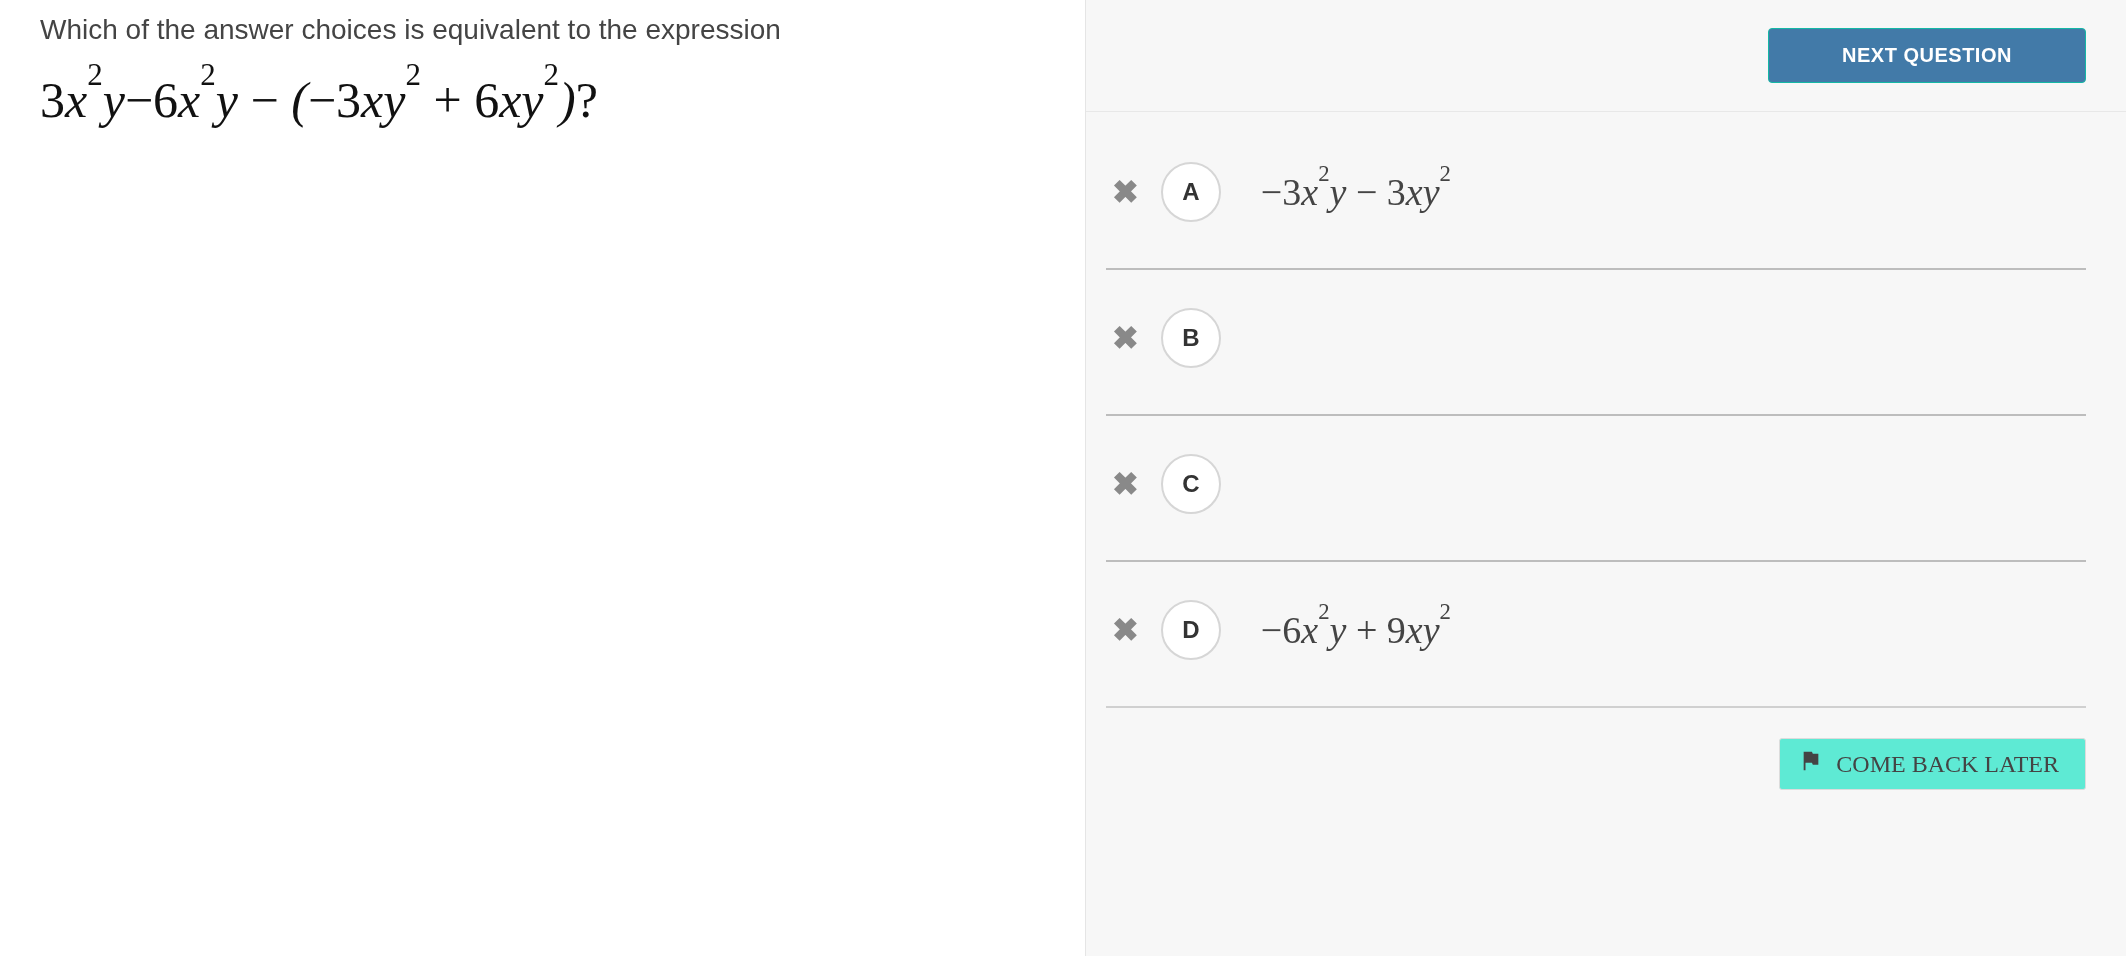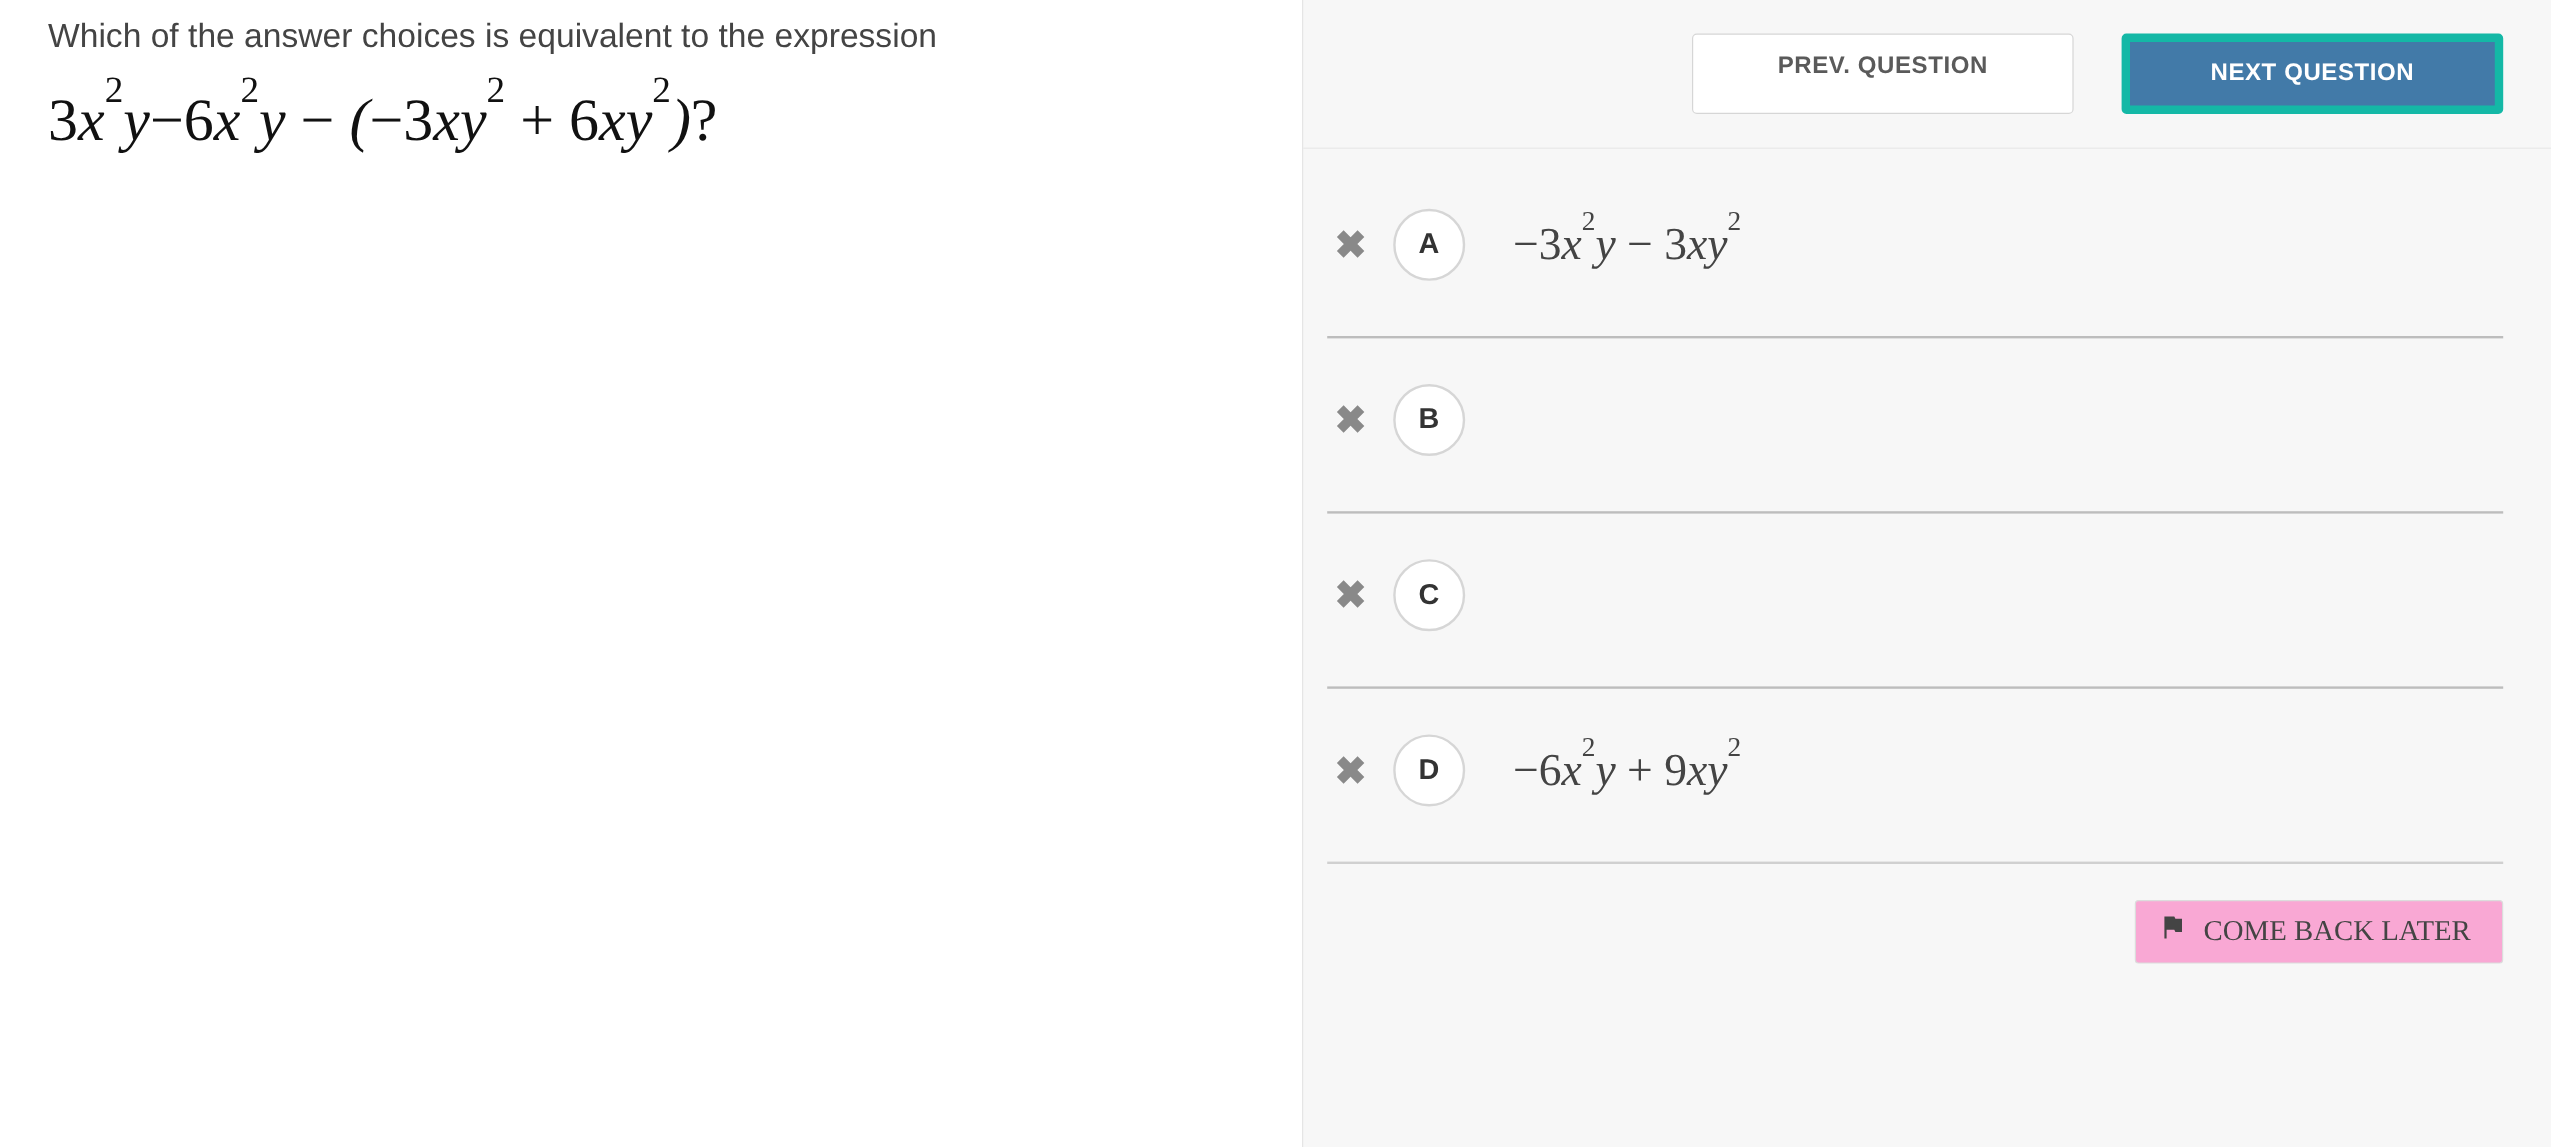--- a/index.html
+++ b/index.html
@@ -61,21 +61,21 @@
     user-select: none;
   }
   .btn-outline {
     background: #fff;
     color: #5a5a5a;
     border: 1px solid #d6d6d6;
   }
   .btn-primary {
     background: #427aa8;
     color: #fff;
-    border: 7px solid #14b8a6;
+    border: 1px solid #14b8a6;
   }
 
   .answers {
     padding: 12px 40px 0 20px;
   }
   .answer-row {
     display: flex;
     align-items: center;
     padding: 38px 0 46px 0;
     border-bottom: 2px solid #bdbdbd;
@@ -115,21 +115,21 @@
   }
   .answer-math .num { font-style: normal; }
   .answer-math sup { font-size: 0.6em; font-style: normal; position: relative; top: -0.45em; }
 
   .footer-row {
     display: flex;
     justify-content: flex-end;
     padding: 30px 40px;
   }
   .come-back {
-    background: #f9a8d4;
+    background: #5eead4;
     border: 1px solid #dcdcdc;
     border-radius: 3px;
     padding: 11px 26px 11px 20px;
     font-family: Georgia, "Times New Roman", serif;
     font-size: 24px;
     color: #444;
     display: flex;
     align-items: center;
     gap: 14px;
     cursor: pointer;
@@ -139,21 +139,20 @@
 </head>
 <body>
 
 <div class="left-pane">
   <div class="question-text">Which of the answer choices is equivalent to the expression</div>
   <div class="math-expression"><span class="num">3</span>x<sup>2</sup>y<span class="num">−6</span>x<sup>2</sup>y <span class="num">−</span> (<span class="num">−3</span>xy<sup>2</sup> <span class="num">+ 6</span>xy<sup>2</sup>)<span class="num">?</span></div>
 </div>
 
 <div class="right-pane">
   <div class="nav-row">
-    <div class="btn btn-outline">PREV. QUESTION</div>
     <div class="btn btn-primary">NEXT QUESTION</div>
   </div>
 
   <div class="answers">
     <div class="answer-row">
       <span class="elim">✖</span>
       <span class="letter-circle">A</span>
       <span class="answer-math"><span class="num">−3</span>x<sup>2</sup>y <span class="num">− 3</span>xy<sup>2</sup></span>
     </div>
     <div class="answer-row">

